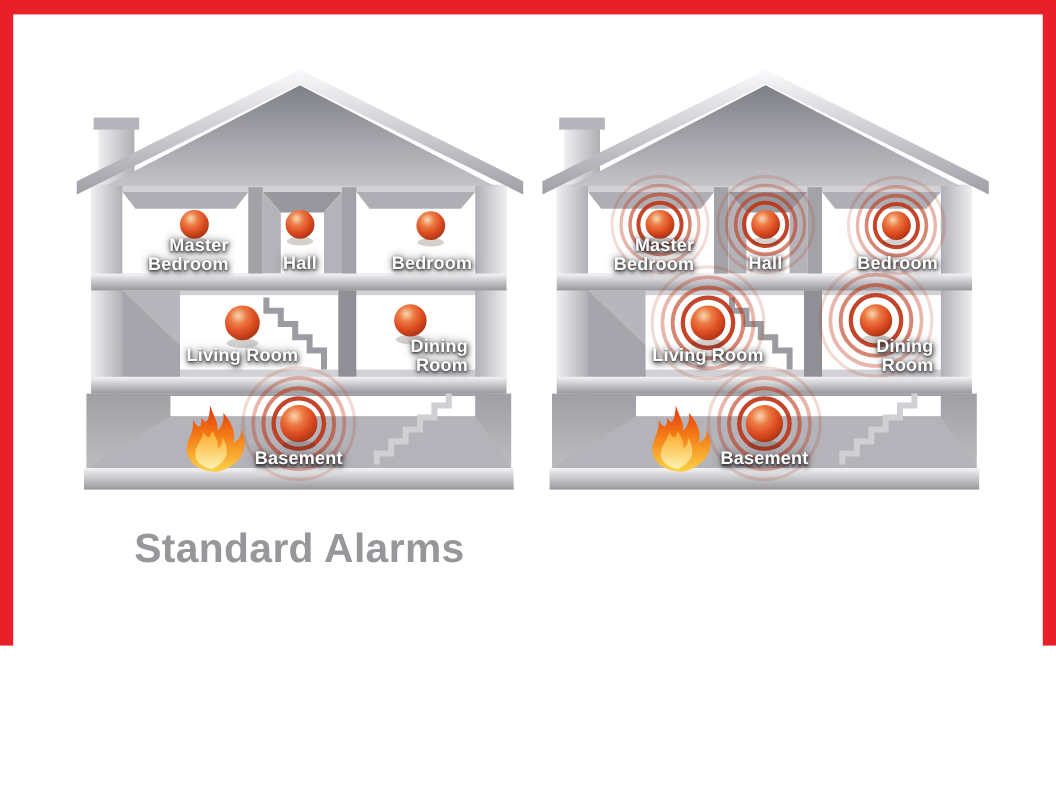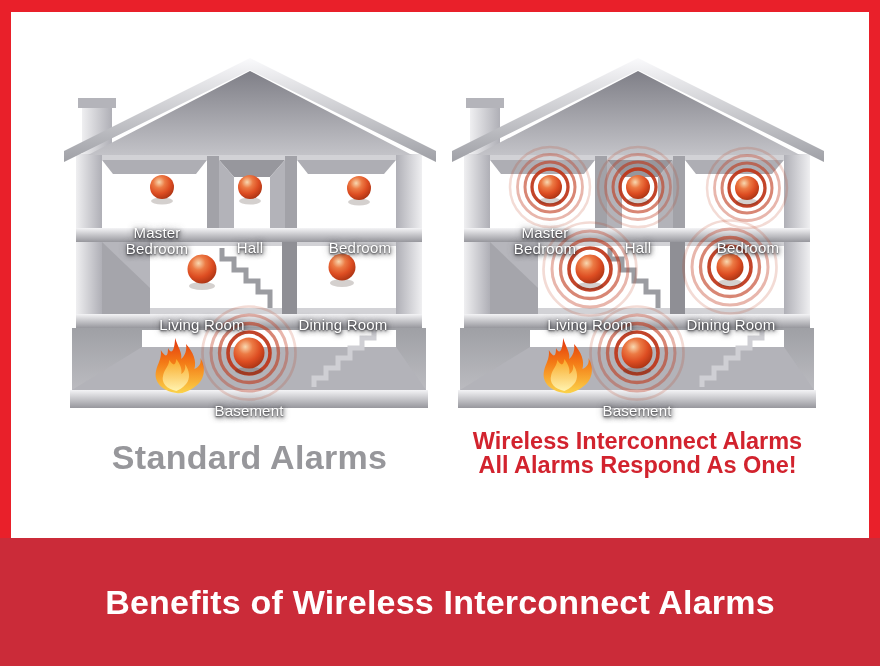--- a/index.html
+++ b/index.html
@@ -21,24 +21,23 @@
     position:absolute;left:0;top:538px;width:880px;height:128px;
     background:#CB2B39;display:flex;align-items:center;justify-content:center;
   }
   .banner span{
     color:#ffffff;font-weight:bold;font-size:34px;letter-spacing:0.2px;
   }
   .house{position:absolute;width:375px;height:360px;top:56px;}
   .house svg{position:absolute;left:0;top:0;width:375px;height:360px;}
   .room-label{
     position:absolute;transform:translate(-50%,-50%);
-    color:#ffffff;font-weight:normal;font-size:15px;line-height:1.06;
-    text-align:center;white-space:pre-line;letter-spacing:0.2px;
+    color:#ffffff;font-weight:bold;font-size:15px;line-height:1.06;
+    text-align:right;white-space:pre-line;letter-spacing:0.2px;
     text-shadow:0 1px 2px rgba(45,45,50,.95), 1px 2px 4px rgba(55,55,60,.85), 0 0 7px rgba(70,70,75,.8);
-    margin-top:28px;
   }
   .caption{position:absolute;text-align:center;font-weight:bold;}
   .caption-left{left:62px;top:438px;width:375px;font-size:34px;color:#97979B;letter-spacing:0.3px;}
   .caption-right{left:444px;top:430px;width:387px;font-size:23.5px;color:#D2232E;line-height:1.0;}
   .caption-right span{display:block;}
 </style>
 </head>
 <body>
 
 <div class="poster">
@@ -367,21 +366,14 @@
     <div class="room-label" style="left:188px;top:164px">Hall</div>
     <div class="room-label" style="left:298px;top:164px">Bedroom</div>
     <div class="room-label" style="left:140px;top:241px">Living Room</div>
     <div class="room-label" style="left:281px;top:241px">Dining Room</div>
     <div class="room-label" style="left:187px;top:327px">Basement</div>
   </div>
 
   <div class="caption caption-left">
     <span>Standard Alarms</span>
   </div>
-  <div class="caption caption-right">
-    <span>Wireless Interconnect Alarms</span>
-    <span>All Alarms Respond As One!</span>
-  </div>
-
-  <div class="banner">
-    <span>Benefits of Wireless Interconnect Alarms</span>
-  </div>
+
 </div>
 
 </body></html>

